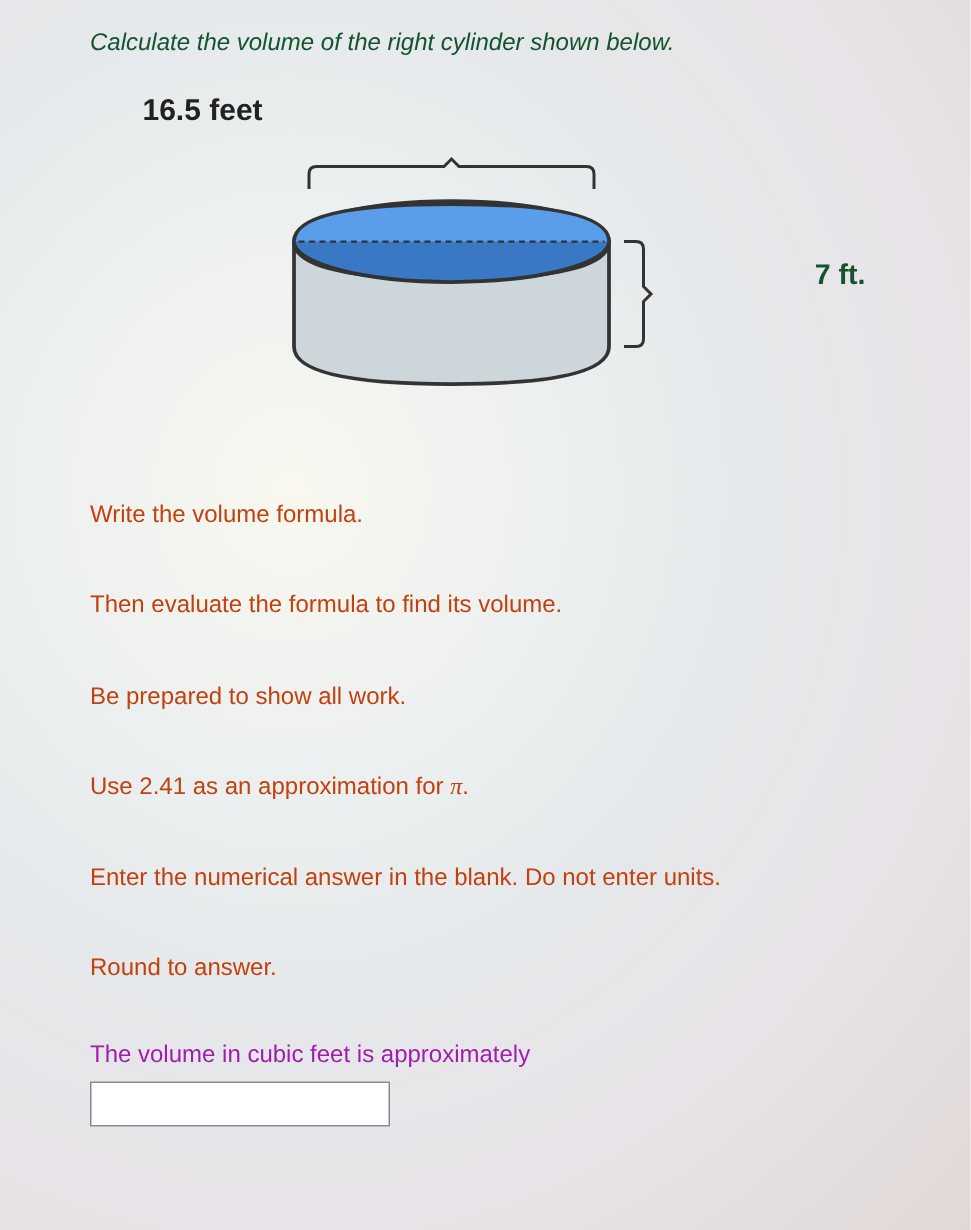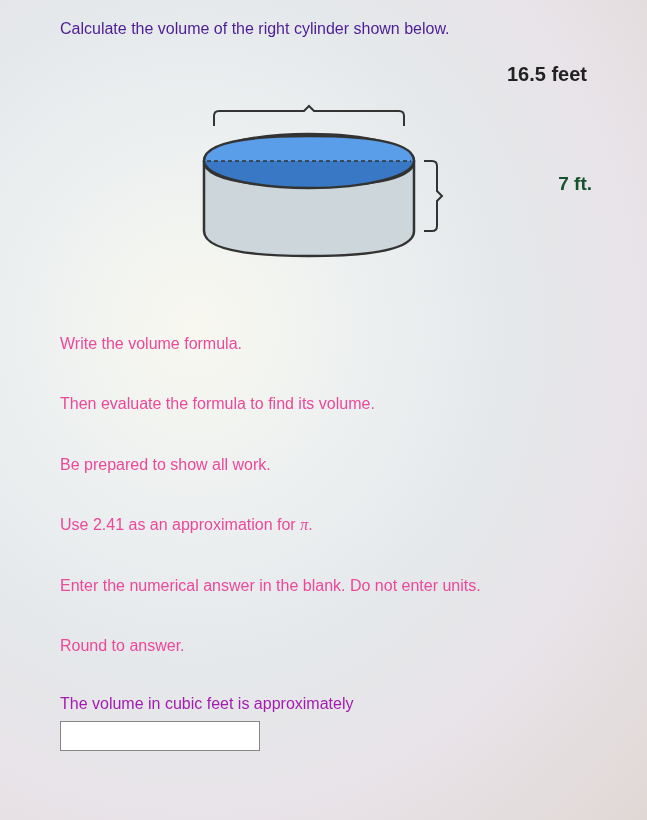--- a/index.html
+++ b/index.html
@@ -12,26 +12,27 @@
       height: 820px;
       background: radial-gradient(ellipse at 30% 40%, #f8f8f0 0%, #ebeff0 30%, #e5e8ea 50%, #e8e3e8 70%, #e0d8d5 100%);
       font-family: Arial, Helvetica, sans-serif;
       color: #333;
       padding: 20px 60px 20px 60px;
       position: relative;
       overflow: hidden;
     }
     .question {
       font-size: 16px;
-      color: #4c1d95;
+      color: #14532d;
       margin-bottom: 25px;
+      font-style: italic;
     }
     .cylinder-container {
-      text-align: right;
-      margin: 10px 0 50px 0;
+      text-align: left;
+      margin: 10px 15px 50px 0;
       position: relative;
       height: 220px;
     }
     .diameter-label {
       font-size: 20px;
       font-weight: bold;
       color: #222;
       margin-bottom: 5px;
       display: inline-block;
       margin-left: 35px;
@@ -43,21 +44,21 @@
     .height-label {
       position: absolute;
       right: -5px;
       top: 110px;
       font-size: 19px;
       font-weight: bold;
       color: #14532d;
     }
     .instruction {
       font-size: 16px;
-      color: #ec4899;
+      color: #c2410c;
       margin-bottom: 38px;
       line-height: 1.4;
     }
     .answer-line {
       font-size: 16px;
       color: #a21caf;
       margin-top: 5px;
     }
     .answer-input {
       width: 200px;

